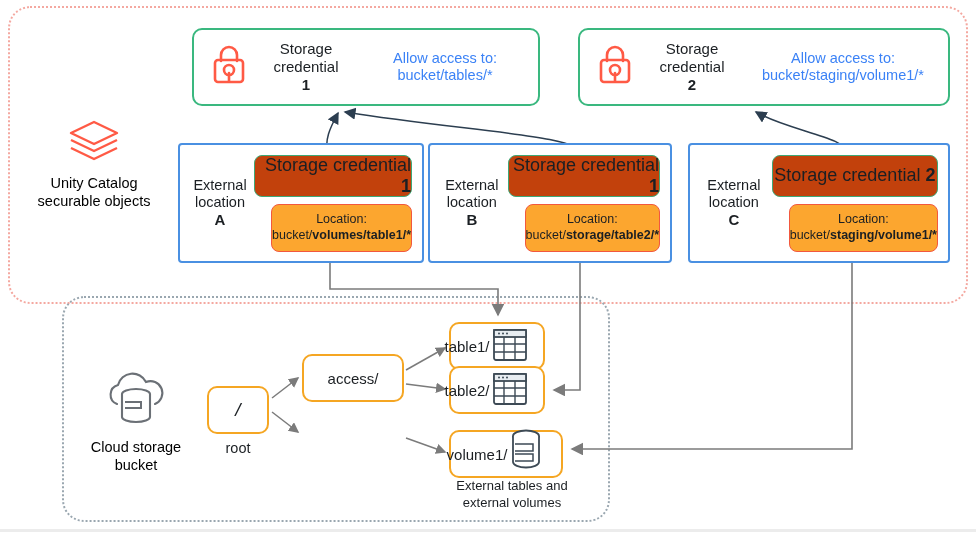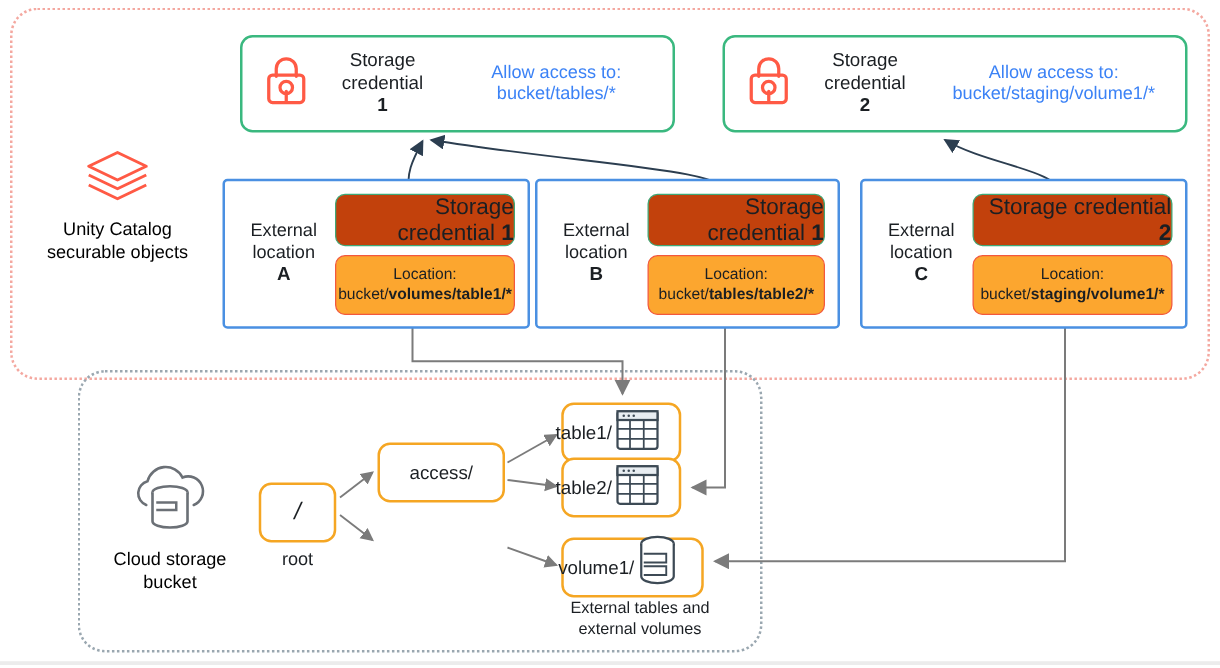--- a/index.html
+++ b/index.html
@@ -68,20 +68,21 @@
     background: #c2410c; border: 1.6px solid #3fa877; border-radius: 8px;
     height: 42px; display: flex; align-items: center; justify-content: center;
     font-size: 18px; color: #1b1f23; text-align: right;
   }
   .chip-green b { font-weight: 700; }
   .chip-orange {
     background: #fca62f; border: 1.6px solid #f2583e; border-radius: 8px;
     height: 48px; display: flex; flex-direction: column; align-items: center;
     justify-content: center; font-size: 12.5px; line-height: 1.22; color: #1b1f23;
     text-align: center;
+    margin-left: 17px;
   }
   .chip-orange b { font-weight: 700; }
 
   #extA { left: 178px; top: 143px; width: 246px; }
   #extB { left: 428px; top: 143px; width: 244px; }
   #extC { left: 688px; top: 143px; width: 262px; }
 
   
   .legend { position: absolute; text-align: center; z-index: 2; }
   .legend-caption { font-size: 14.5px; line-height: 1.25; color: #000000; margin-top: 6px; }
@@ -245,21 +246,21 @@
       <span>External</span><br>
       <span>location</span><br>
       <b>B</b>
     </div>
     <div class="extloc-stack">
       <div class="chip-green">
         <span><span>Storage credential </span><b>1</b></span>
       </div>
       <div class="chip-orange">
         <span>Location:</span>
-        <span><span>bucket/</span><b>tables/table2/*</b></span>
+        <span><span>bucket/</span><b>storage/table2/*</b></span>
       </div>
     </div>
   </div>
 
   <div class="node extloc" id="extC">
     <div class="extloc-label">
       <span>External</span><br>
       <span>location</span><br>
       <b>C</b>
     </div>

